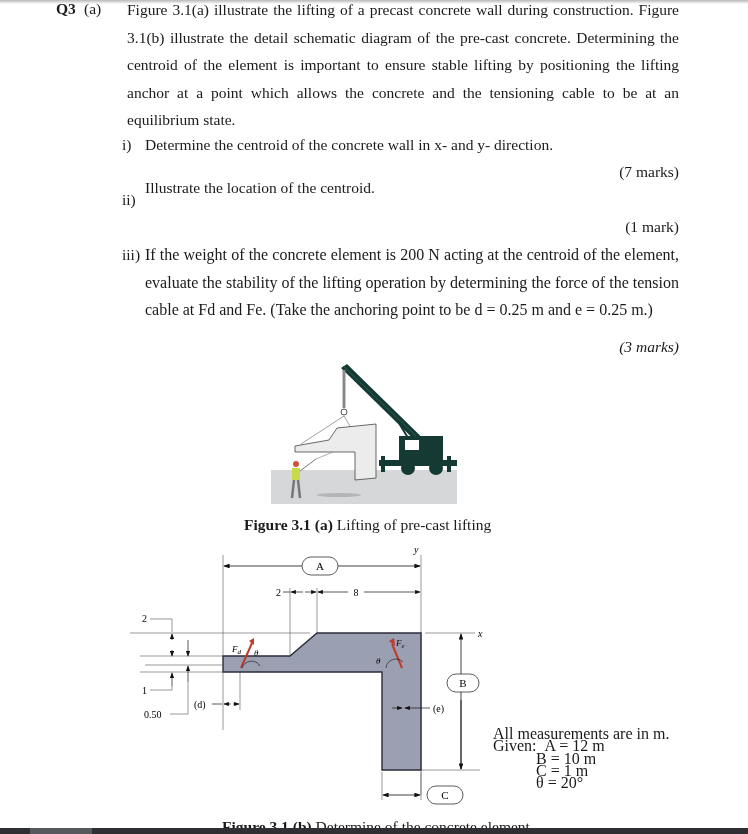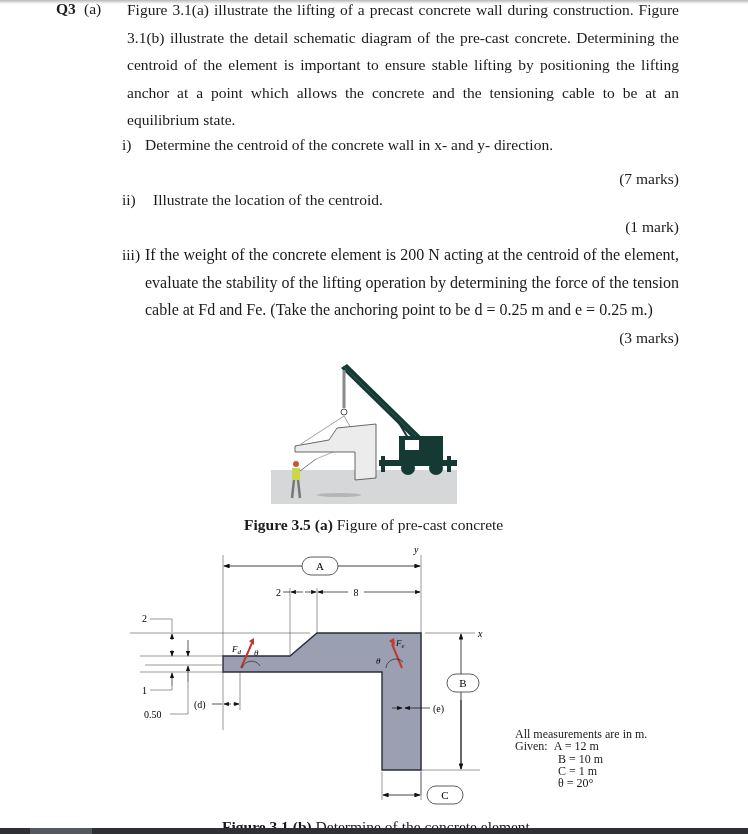--- a/index.html
+++ b/index.html
@@ -21,21 +21,21 @@
   }
   .para b { font-weight:normal; }
   .line { position:absolute; font-size:15.5px; white-space:nowrap; }
   .marks { position:absolute; right:69px; font-size:15.5px; }
   .hang { position:absolute; left:145px; width:534px; font-size:16px; line-height:27.5px; text-align:justify; }
   .caption { position:absolute; font-size:15.5px; white-space:nowrap; }
   .caption b { font-weight:bold; }
   .photo { position:absolute; left:271px; top:358px; width:186px; height:146px; }
   .diagram { position:absolute; left:130px; top:540px; width:520px; height:290px; }
   .given {
-    position:absolute; left:515px; top:728px; font-size:12px; line-height:12.3px;
+    position:absolute; left:493px; top:728px; font-size:16px; line-height:12.3px;
   }
   .given .row { white-space:nowrap; }
   .given .ind { padding-left:43px; }
   .bottombar {
     position:absolute; left:0; top:828px; width:748px; height:6px; background:#2e3033;
   }
   .bottombar .thumb {
     position:absolute; left:30px; top:0; width:62px; height:6px; background:#55585c;
   }
 </style>
@@ -44,29 +44,29 @@
 
 <div class="topshade"></div>
 
 <span class="qnum">Q3</span>
 <span class="qsub">(a)</span>
 
 <div class="para" style="top:-4px;"><b>Figure 3.1(a)</b><span> illustrate the lifting of a precast concrete wall during construction. Figure </span><b>3.1(b)</b><span> illustrate the detail schematic diagram of the pre-cast concrete. Determining the centroid of the element is important to ensure stable lifting by positioning the lifting anchor at a point which allows the concrete and the tensioning cable to be at an equilibrium state.</span></div>
 
 <span class="line" style="left:122px; top:136px;">i)</span>
 <span class="line" style="left:145px; top:136px;">Determine the centroid of the concrete wall in x- and y- direction.</span>
-<span class="marks" style="top:163px;margin-top:7px;">(7 marks)</span>
+<span class="marks" style="top:163px;">(7 marks)</span>
 
 <span class="line" style="left:122px; top:191px;">ii)</span>
-<span class="line" style="left:145px; top:191px;margin-left:8px;">Illustrate the location of the centroid.</span>
+<span class="line" style="left:145px; top:179px;">Illustrate the location of the centroid.</span>
 <span class="marks" style="top:218px;">(1 mark)</span>
 
 <span class="line" style="left:122px; top:246px;">iii)</span>
 <div class="hang" style="top:241px;">If the weight of the concrete element is 200 N acting at the centroid of the element, evaluate the stability of the lifting operation by determining the force of the tension cable at Fd and Fe. (Take the anchoring point to be d = 0.25 m and e = 0.25 m.)</div>
-<span class="marks" style="top:329px;">(3 marks)</span>
+<span class="marks" style="top:338px;font-style:italic;">(3 marks)</span>
 
 <svg class="photo" viewBox="0 0 186 146">
   <rect x="0" y="0" width="186" height="146" fill="#ffffff"></rect>
   <rect x="0" y="112" width="186" height="34" fill="#d6d7d8"></rect>
   <ellipse cx="68" cy="137" rx="22" ry="2" fill="#b4b5b6"></ellipse>
 
   <polygon points="70,10 76,6 172,100 166,104" fill="#143a33"></polygon>
   <line x1="72" y1="8" x2="170" y2="102" stroke="#2c5a50" stroke-width="1"></line>
   <line x1="140" y1="85" x2="125" y2="60" stroke="#143a33" stroke-width="2"></line>
 
@@ -86,21 +86,21 @@
   <polygon points="24,88 58,82 66,70 105,66 105,120 84,122 84,94 24,94" fill="#ececec" stroke="#444" stroke-width="0.8"></polygon>
 
   <circle cx="25" cy="106" r="3" fill="#c8553a"></circle>
   <rect x="21" y="110" width="8" height="12" fill="#c9d94a"></rect>
   <line x1="23" y1="122" x2="21" y2="140" stroke="#777" stroke-width="2.5"></line>
   <line x1="27" y1="122" x2="29" y2="140" stroke="#777" stroke-width="2.5"></line>
   <line x1="29" y1="113" x2="45" y2="101" stroke="#777" stroke-width="1"></line>
   <line x1="45" y1="101" x2="62" y2="94" stroke="#777" stroke-width="0.6"></line>
 </svg>
 
-<div class="caption" style="left:244px; top:516px;"><b>Figure 3.5 (a)</b><span> Figure of pre-cast concrete</span></div>
+<div class="caption" style="left:244px; top:516px;"><b>Figure 3.1 (a)</b><span> Lifting of pre-cast lifting</span></div>
 
 <svg class="diagram" viewBox="0 0 520 290" font-family="Liberation Serif, serif">
   <defs>
     <marker id="ah" markerWidth="8" markerHeight="6" refX="7" refY="3" orient="auto">
       <path d="M0,0 L8,3 L0,6 z" fill="#111"></path>
     </marker>
     <marker id="ahs" markerWidth="8" markerHeight="6" refX="1" refY="3" orient="auto">
       <path d="M8,0 L0,3 L8,6 z" fill="#111"></path>
     </marker>
   </defs>

